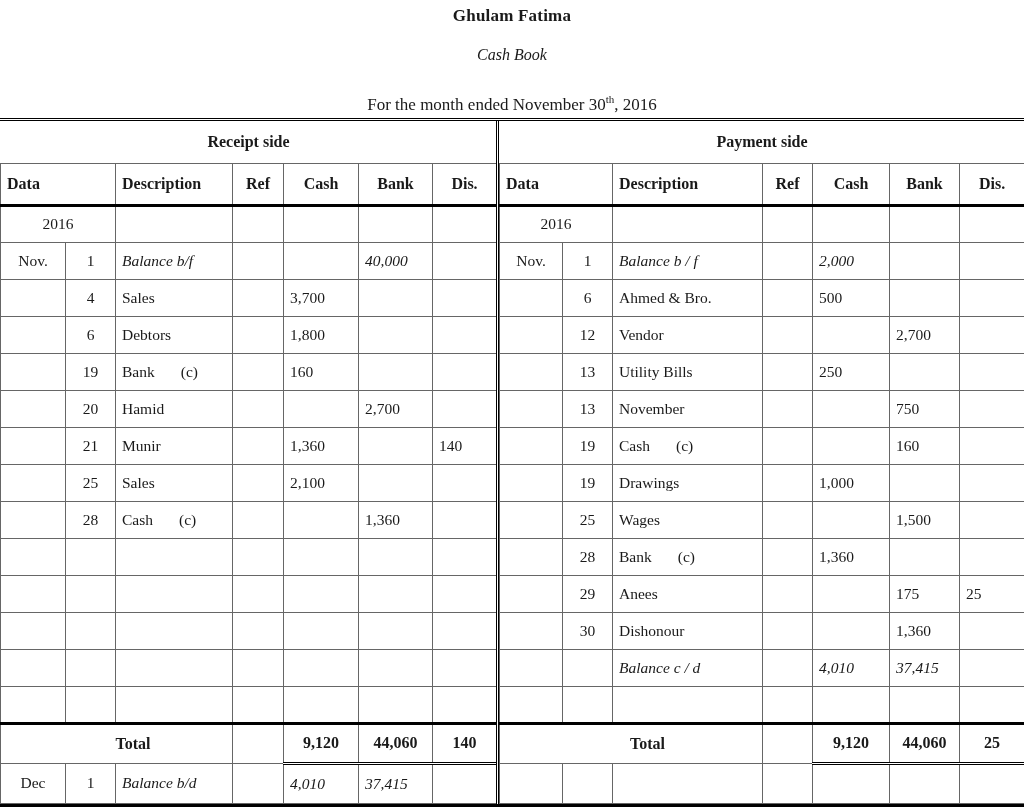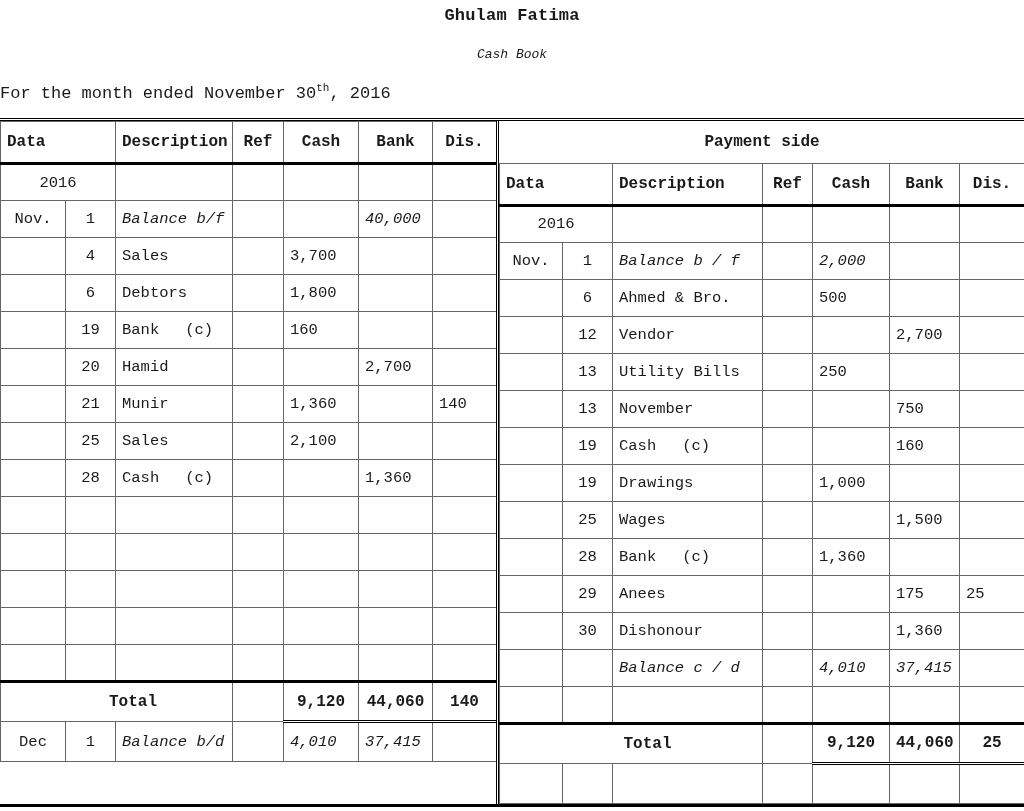--- a/index.html
+++ b/index.html
@@ -12,43 +12,43 @@
     height: 811px;
     font-family: "Liberation Serif", "DejaVu Serif", serif;
     color: #1a1a1a;
     overflow: hidden;
   }
   .page {
     width: 1024px;
     height: 619px;
     position: relative;
     box-sizing: border-box;
-    font-family: Liberation Mono, monospace;
   }
 
   
   .titles { padding-top: 4px; }
   .t-company {
     text-align: center;
     font-weight: bold;
     font-size: 17px;
     line-height: 24px;
     letter-spacing: 0.2px;
   }
   .t-book {
     text-align: center;
     font-style: italic;
-    font-size: 13px;
+    font-size: 16px;
     line-height: 24px;
     margin-top: 15px;
   }
   .t-period {
+    text-align: center;
     font-size: 17px;
     line-height: 24px;
-    margin-top: 15px;
+    margin-top: 26px;
   }
   .t-period sup {
     font-size: 11px;
     vertical-align: super;
     line-height: 0;
   }
 
   
   .ledger {
     position: absolute;
@@ -159,20 +159,23 @@
           <colgroup>
             <col style="width:65px">
               <col style="width:50px">
               <col style="width:117px">
             <col style="width:51px">
               <col style="width:75px">
               <col style="width:74px">
               <col style="width:64px">
           </colgroup>
           <tbody id="receipt-body">
+            <tr class="side-title">
+              <td colspan="7">Receipt side</td>
+            </tr>
             <tr class="colhead">
               <td class="edge-l" colspan="2">Data</td>
               <td>Description</td>
               <td class="c">Ref</td>
               <td class="c">Cash</td>
               <td class="c">Bank</td>
               <td class="c edge-r">Dis.</td>
             </tr>
             <tr>
               <td class="year edge-l" colspan="2">2016</td>

